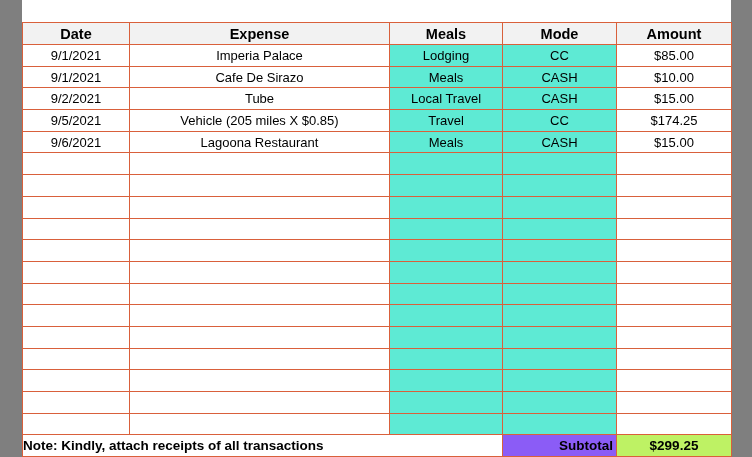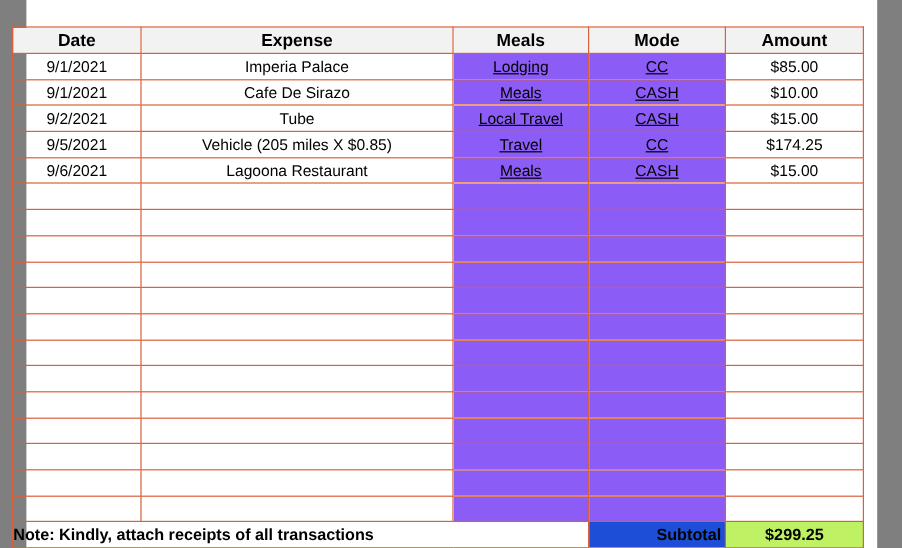--- a/index.html
+++ b/index.html
@@ -1,24 +1,24 @@
 <!DOCTYPE html>
 <html><head>
 <meta charset="utf-8">
 <style>
   html, body { margin:0; padding:0; }
   body { width:752px; height:457px; background:#7f7f7f; position:relative; overflow:hidden; font-family:"Liberation Sans", sans-serif; }
   .page { position:absolute; left:22px; top:0; width:709px; height:457px; background:#fff; }
-  table { position:absolute; left:10px; top:22px; border-collapse:collapse; table-layout:fixed; width:709px; }
+  table { position:absolute; left:22px; top:22px; border-collapse:collapse; table-layout:fixed; width:709px; }
   td, th { border:1px solid #d9603b; height:20.7px; padding:0; font-size:13px; text-align:center; color:#000; white-space:nowrap; overflow:hidden; }
   th { background:#f2f2f2; font-size:14.5px; font-weight:bold; height:21px; }
-  td.shade { background:#8b5cf6;text-decoration:underline; }
+  td.shade { background:#5eead4; }
   tr.foot td { font-weight:bold; font-size:13.5px; }
   td.note { text-align:left; }
-  td.subtotal-label { background:#1d4ed8; text-align:right; padding-right:3px; font-size:14.5px; }
+  td.subtotal-label { background:#8b5cf6; text-align:right; padding-right:3px; font-size:14.5px; }
   td.subtotal-val { background:#bef264; }
 </style>
 </head>
 <body>
 
 <div class="page"></div>
 
 <table>
   <colgroup>
     <col style="width:107px">

